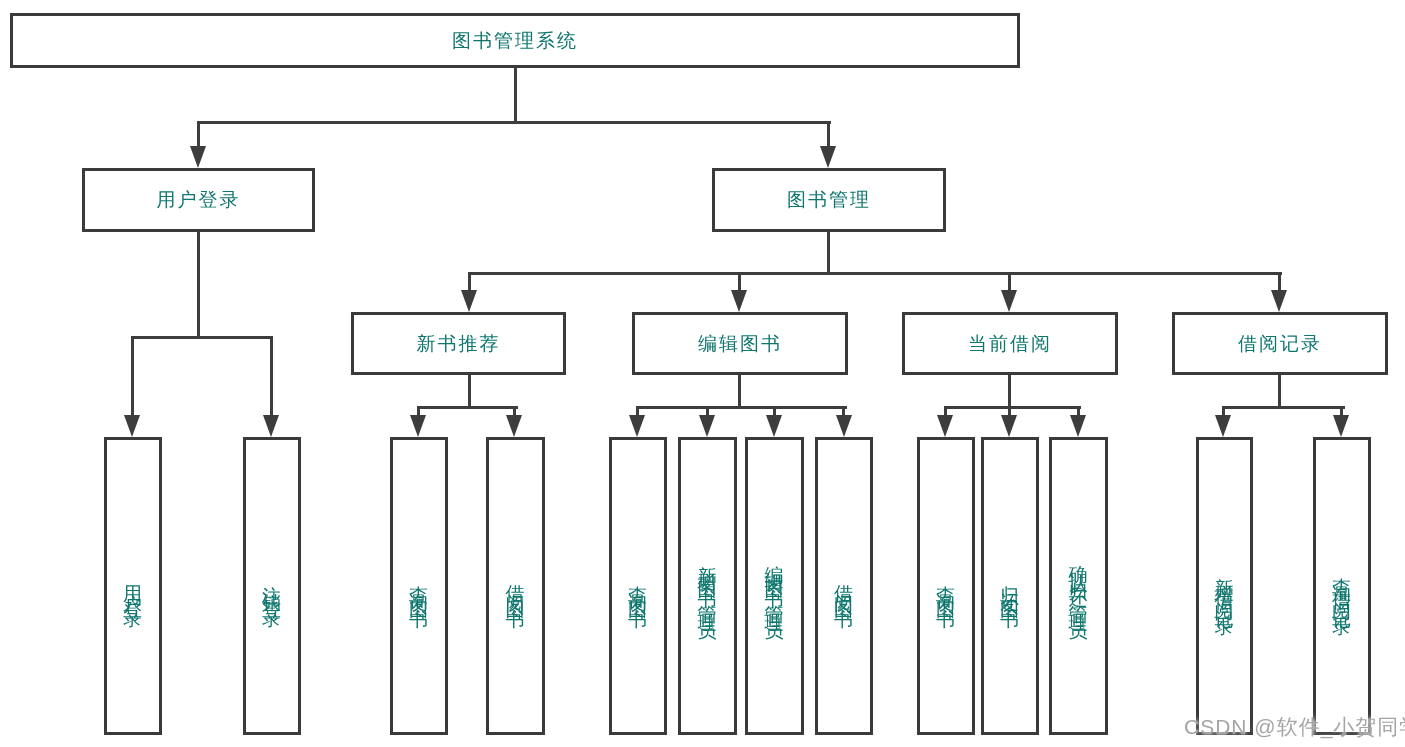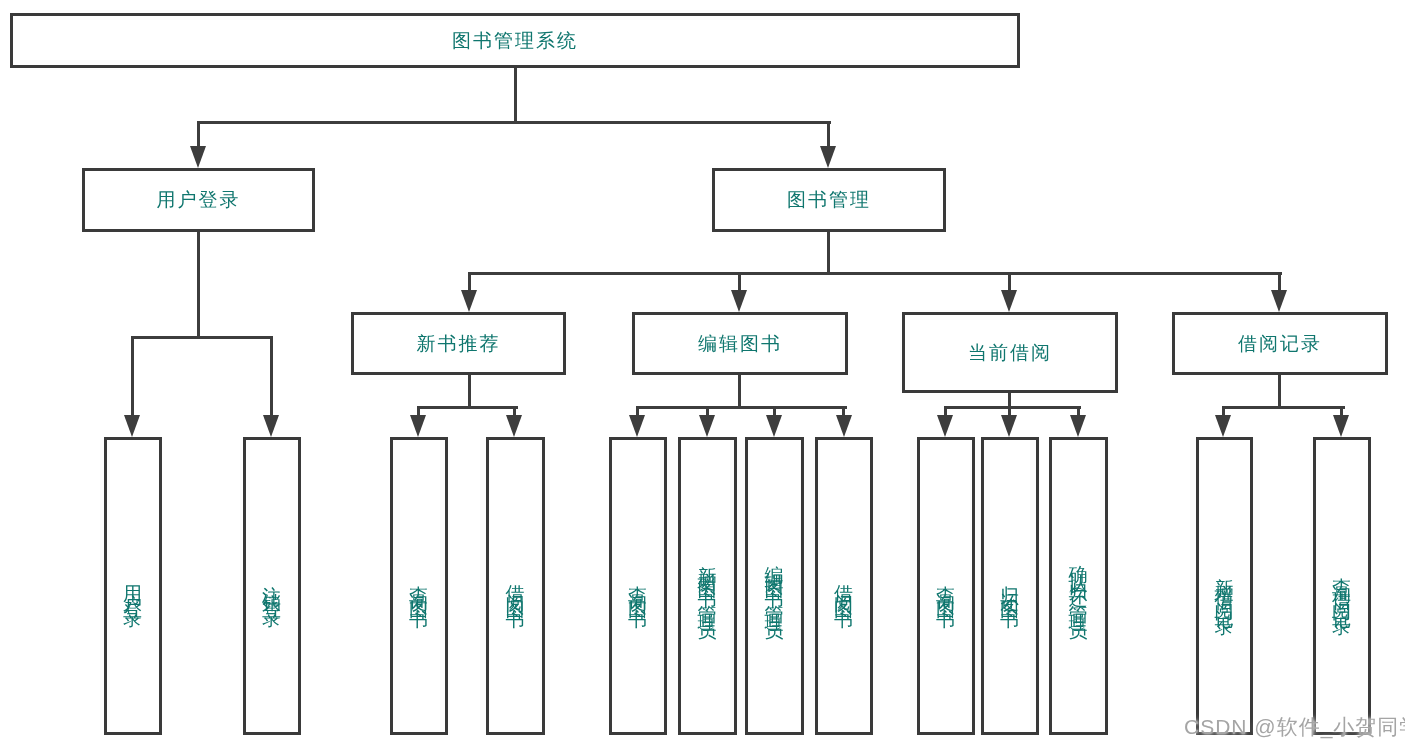--- a/index.html
+++ b/index.html
@@ -118,21 +118,21 @@
       <div class="arrow" style="left: 1070px; top: 415px;"></div>
       <div class="arrow" style="left: 1215px; top: 415px;"></div>
       <div class="arrow" style="left: 1333px; top: 415px;"></div>
     </div>
   <div id="nodes">
       <div class="node" style="left: 10px; top: 13px; width: 1010px; height: 55px;">图书管理系统</div>
       <div class="node" style="left: 82px; top: 168px; width: 233px; height: 64px;">用户登录</div>
       <div class="node" style="left: 712px; top: 168px; width: 234px; height: 64px;">图书管理</div>
       <div class="node" style="left: 351px; top: 312px; width: 215px; height: 63px;">新书推荐</div>
       <div class="node" style="left: 632px; top: 312px; width: 216px; height: 63px;">编辑图书</div>
-      <div class="node" style="left: 902px; top: 312px; width: 216px; height: 81px;">当前借阅</div>
+      <div class="node" style="left: 902px; top: 312px; width: 216px; height: 63px;">当前借阅</div>
       <div class="node" style="left: 1172px; top: 312px; width: 216px; height: 63px;">借阅记录</div>
       <div class="node vertical" style="left: 104px; top: 437px; width: 58px; height: 298px;">用户登录</div>
       <div class="node vertical" style="left: 243px; top: 437px; width: 58px; height: 298px;">注销登录</div>
       <div class="node vertical" style="left: 390px; top: 437px; width: 58px; height: 298px;">查询图书</div>
       <div class="node vertical" style="left: 486px; top: 437px; width: 59px; height: 298px;">借阅图书</div>
       <div class="node vertical" style="left: 609px; top: 437px; width: 58px; height: 298px;">查询图书</div>
       <div class="node vertical" style="left: 678px; top: 437px; width: 59px; height: 298px;">新增图书（管理员）</div>
       <div class="node vertical" style="left: 745px; top: 437px; width: 59px; height: 298px;">编辑图书（管理员）</div>
       <div class="node vertical" style="left: 815px; top: 437px; width: 58px; height: 298px;">借阅图书</div>
       <div class="node vertical" style="left: 917px; top: 437px; width: 58px; height: 298px;">查询图书</div>

